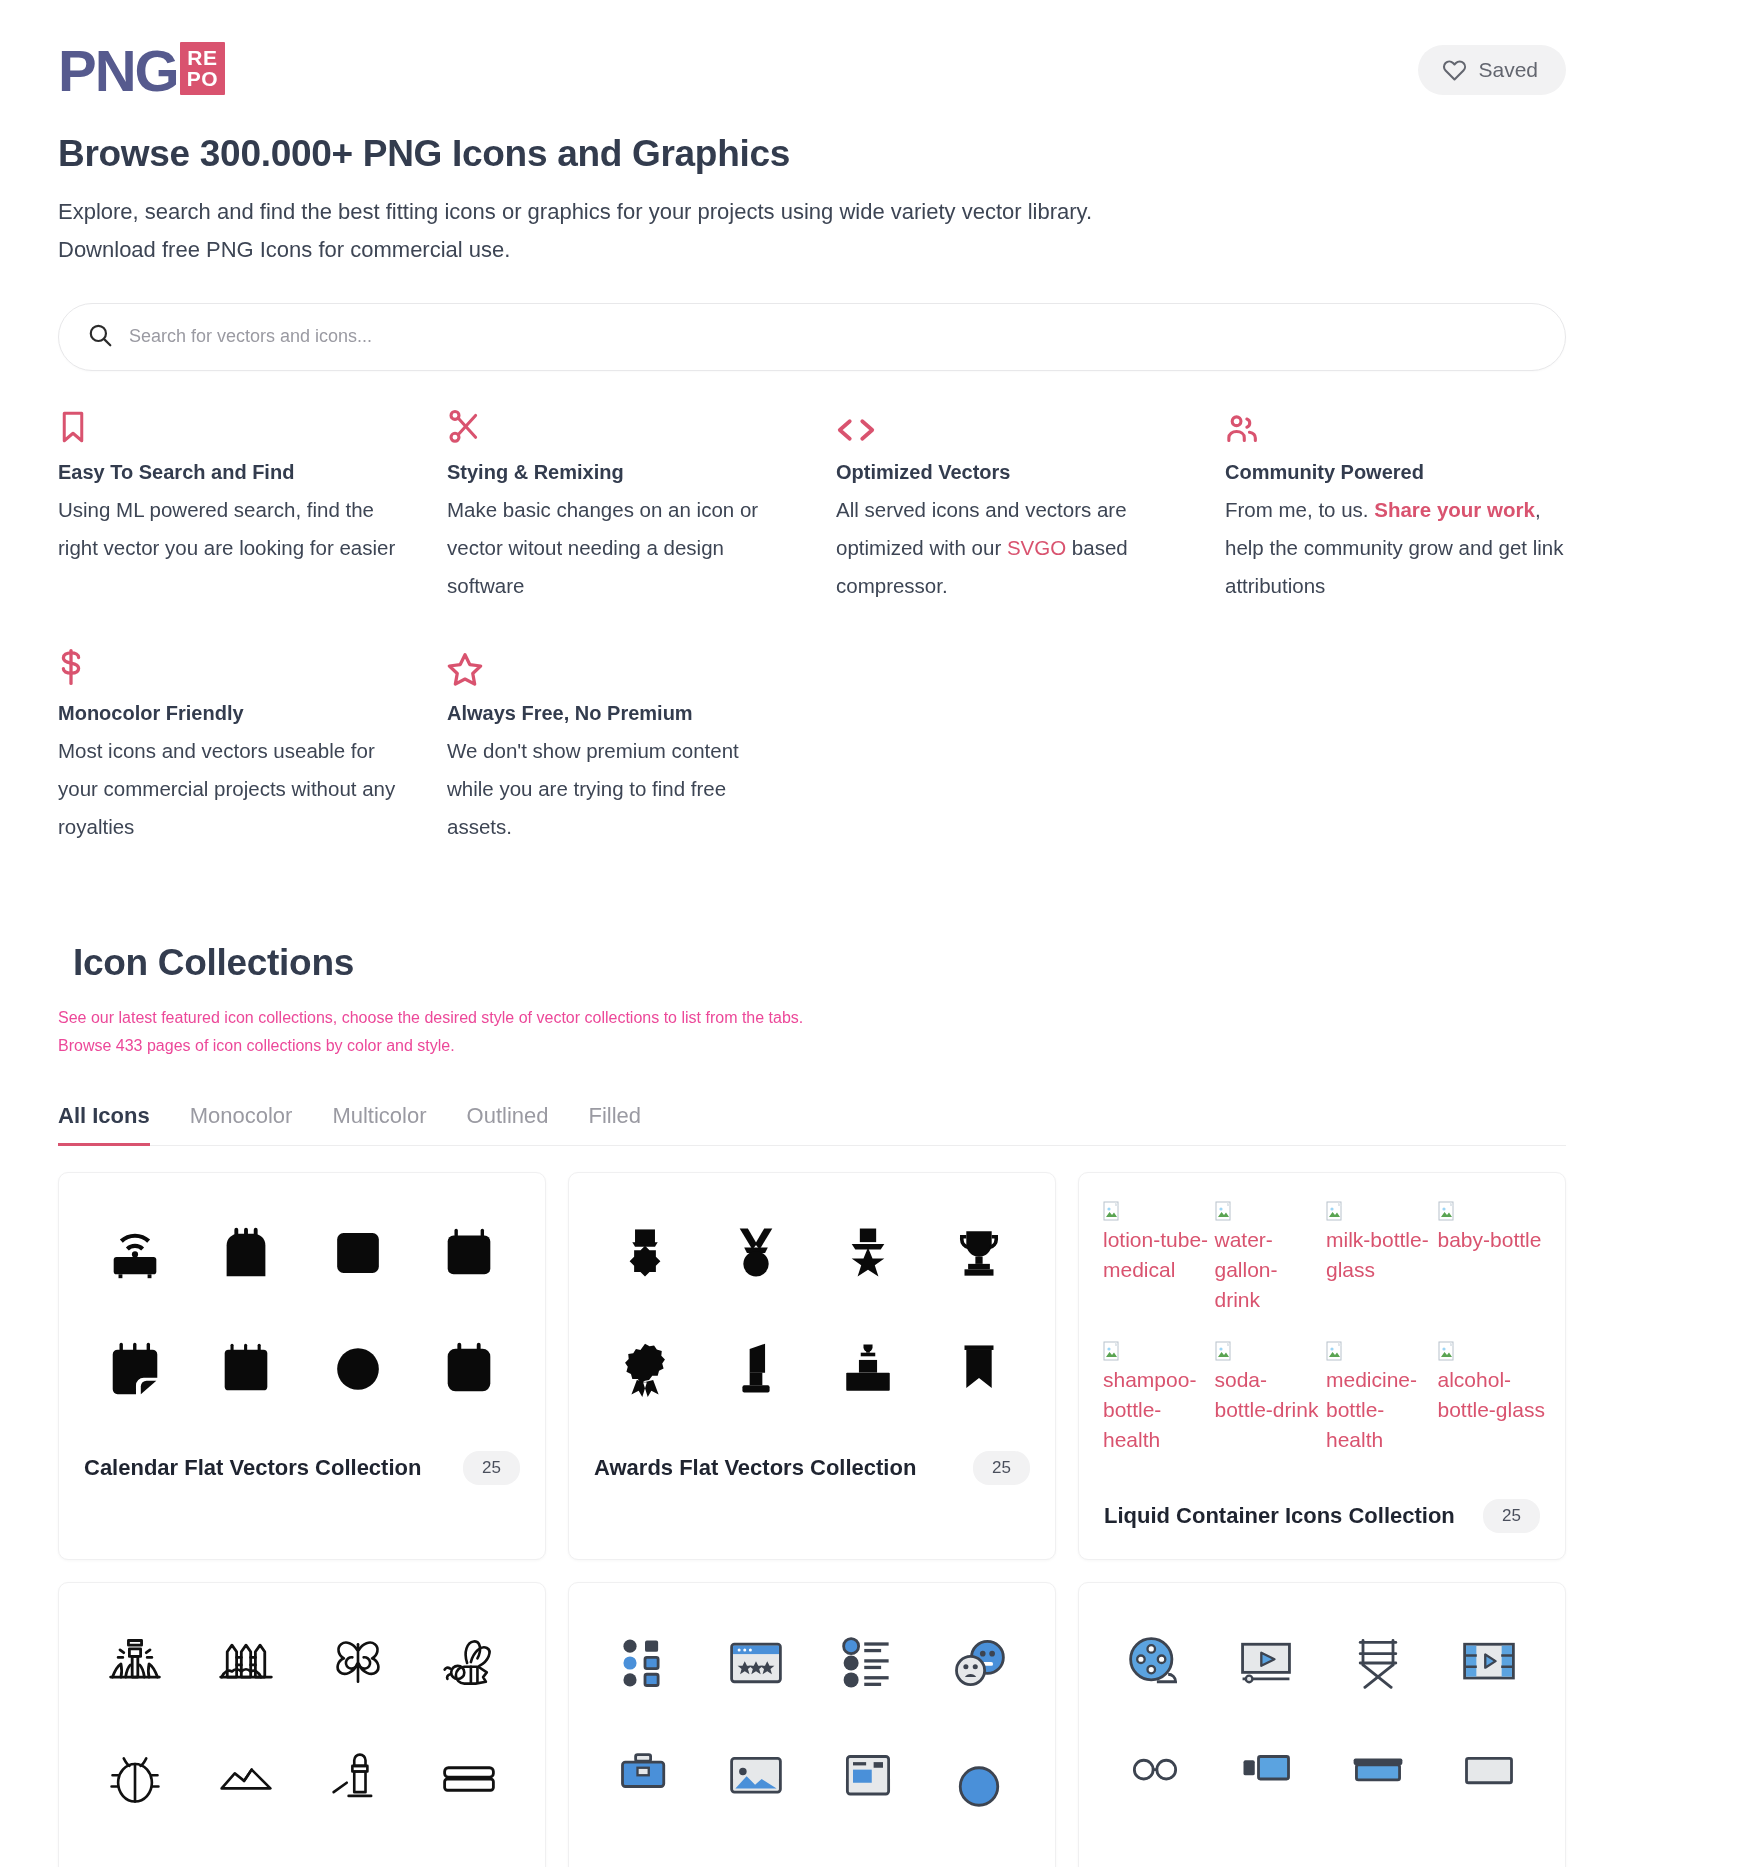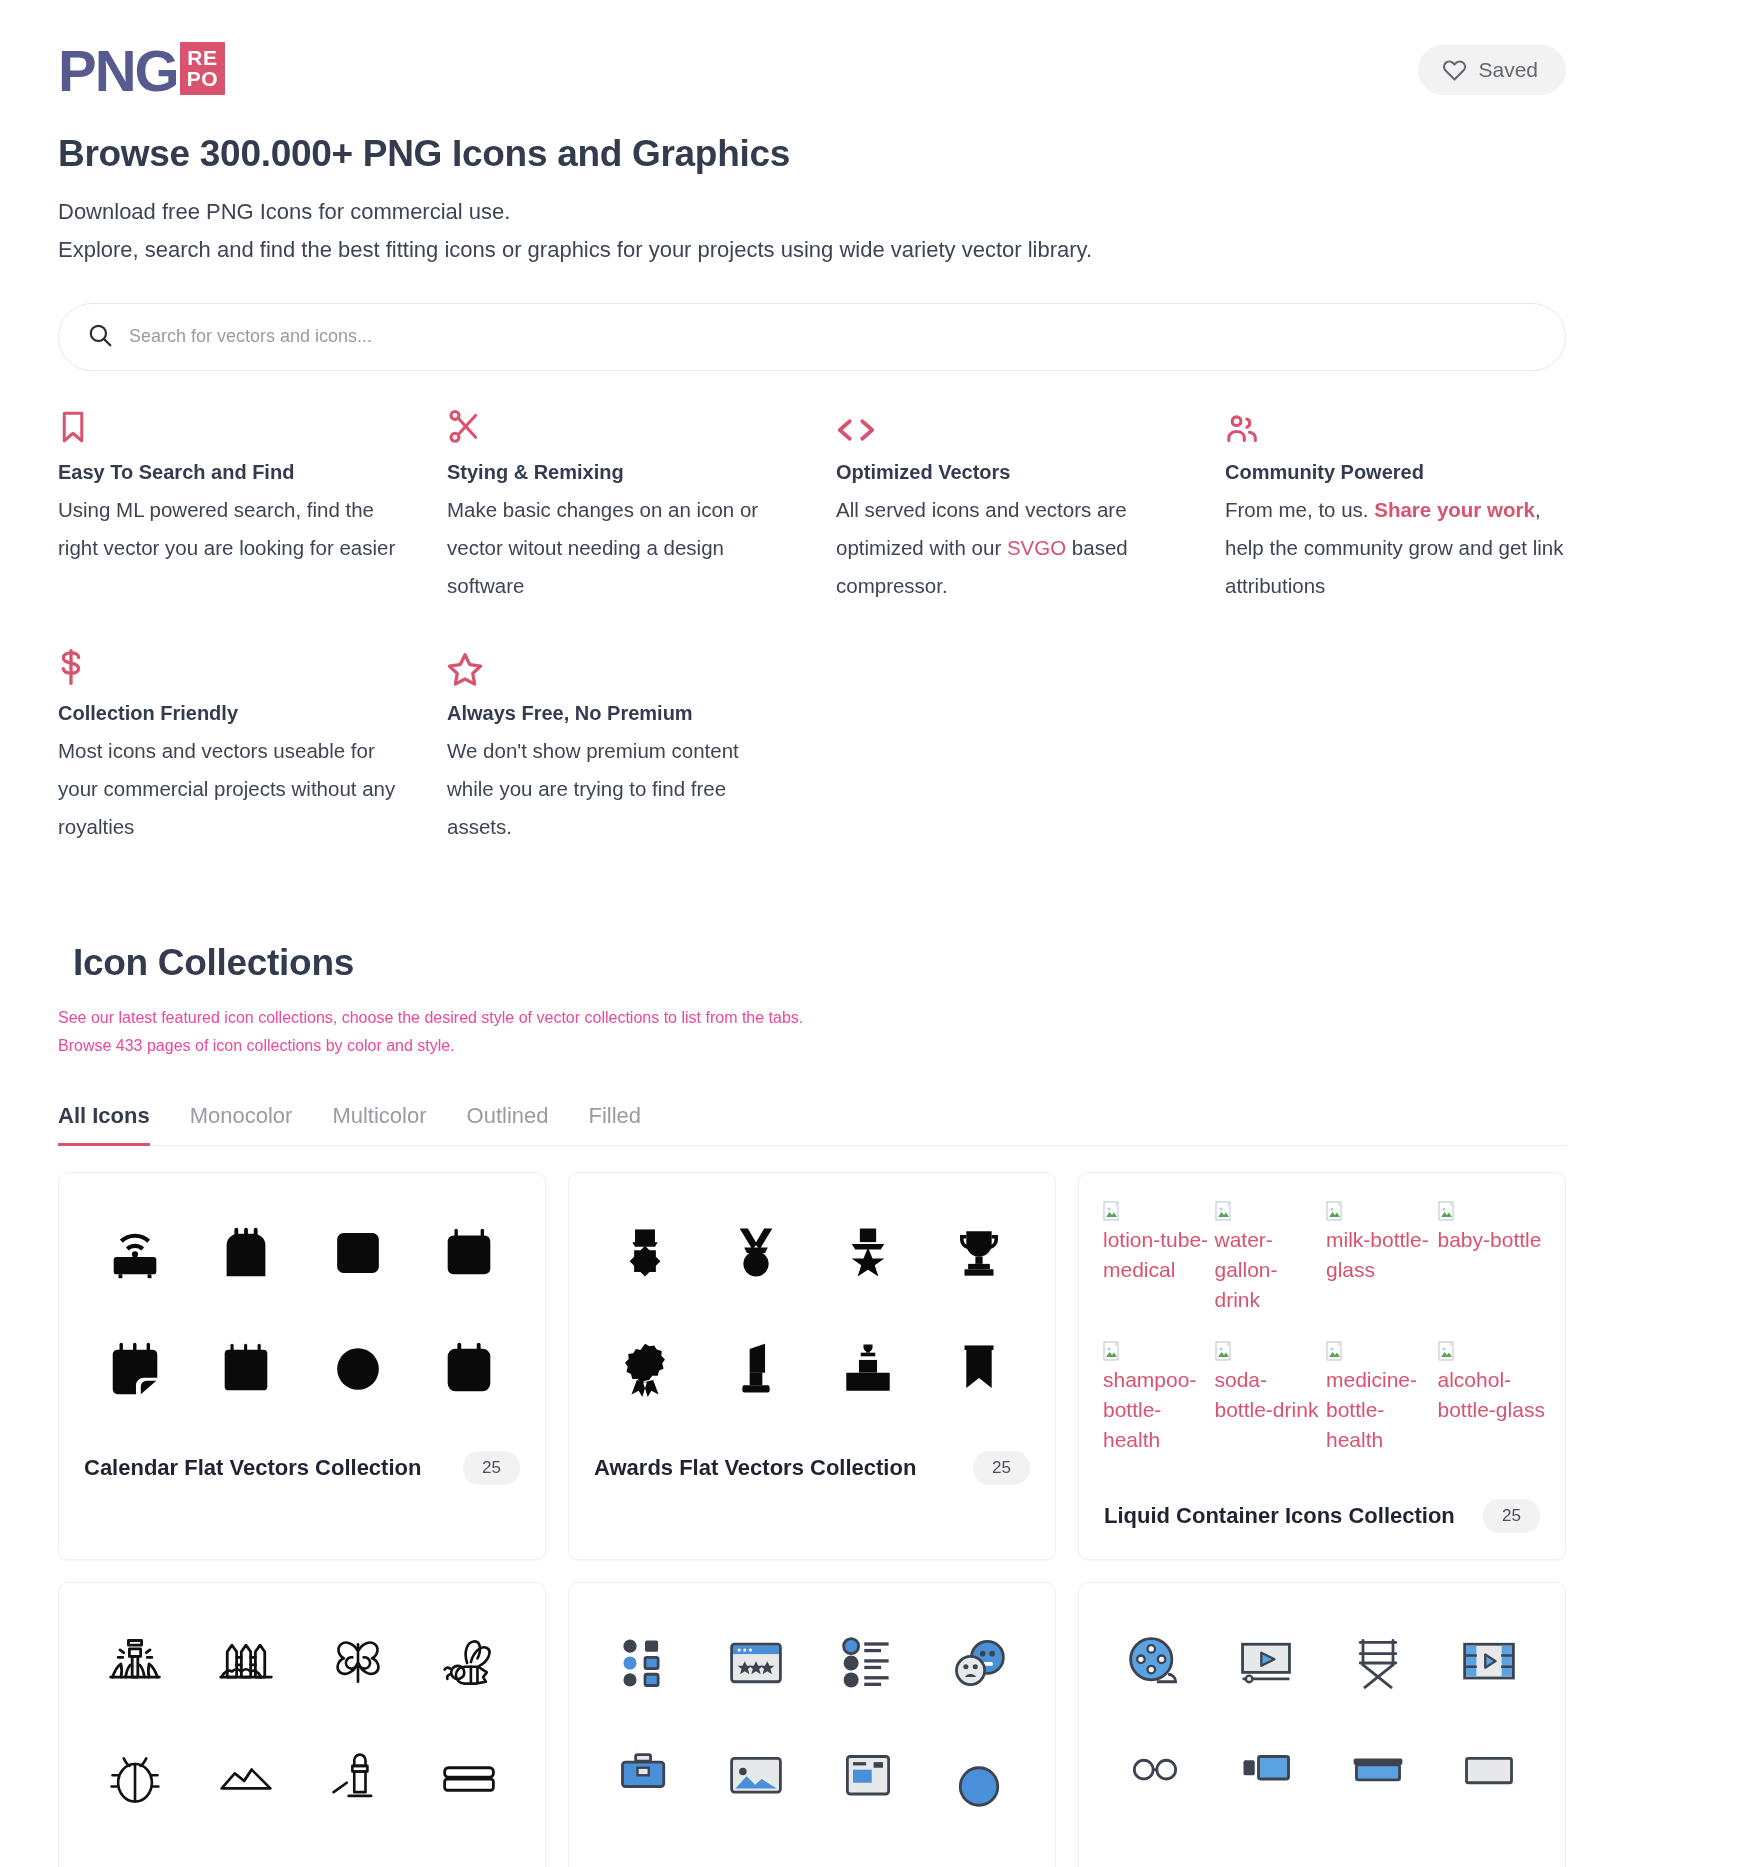--- a/index.html
+++ b/index.html
@@ -179,22 +179,22 @@
         <svg width="25" height="23" viewBox="0 0 24 22" fill="none" stroke="#63666f" stroke-width="2" stroke-linecap="round" stroke-linejoin="round">
           <path d="M12 20.5 3.4 12c-2-2-2-5.2 0-7.2s5.2-2 7.2 0l1.4 1.4 1.4-1.4c2-2 5.2-2 7.2 0s2 5.2 0 7.2L12 20.5z"></path>
         </svg>
       </span>
       <span>Saved</span>
     </button>
   </div>
 
   <h1 class="hero-title">Browse 300.000+ PNG Icons and Graphics</h1>
   <div class="hero-sub">
+    <p>Explore, search and find the best fitting icons or graphics for your projects using wide variety vector library.</p>
     <p>Download free PNG Icons for commercial use.</p>
-    <p>Explore, search and find the best fitting icons or graphics for your projects using wide variety vector library.</p>
   </div>
 
   <div class="search-wrap">
     <span>
       <svg width="26" height="26" viewBox="0 0 24 24" fill="none" stroke="#2b2b2b" stroke-width="2" stroke-linecap="round">
         <circle cx="10.5" cy="10.5" r="7"></circle>
           <line x1="15.8" y1="15.8" x2="21.5" y2="21.5"></line>
       </svg>
     </span>
     <input class="search-input" type="text" placeholder="Search for vectors and icons..." style="">
@@ -249,21 +249,21 @@
       <div class="feature-desc"><span>From me, to us. </span><a class="accent-link bold" href="#">Share your work</a><span>, help the community grow and get link attributions</span></div>
     </div>
 
     <div>
       <div class="feature-icon">
         <svg width="26" height="38" viewBox="0 0 20 30" fill="none" stroke="#d9536f" stroke-width="2.6" stroke-linecap="round" stroke-linejoin="round">
           <line x1="10" y1="2" x2="10" y2="28"></line>
           <path d="M16 7.5c0-2.2-2.4-3.6-6-3.6S4 5.3 4 7.8s2.6 3.4 6 4.1 6 1.6 6 4.1-2.4 3.9-6 3.9-6-1.4-6-3.6"></path>
         </svg>
       </div>
-      <div class="feature-title">Collection Friendly</div>
+      <div class="feature-title">Monocolor Friendly</div>
       <div class="feature-desc">Most icons and vectors useable for your commercial projects without any royalties</div>
     </div>
 
     <div>
       <div class="feature-icon">
         <svg width="36" height="34" viewBox="0 0 26 25" fill="none" stroke="#d9536f" stroke-width="2.4" stroke-linecap="round" stroke-linejoin="round">
           <polygon points="13,2 16.5,9.2 24.5,10.3 18.7,15.8 20.1,23.6 13,19.9 5.9,23.6 7.3,15.8 1.5,10.3 9.5,9.2"></polygon>
         </svg>
       </div>
       <div class="feature-title">Always Free, No Premium</div>

